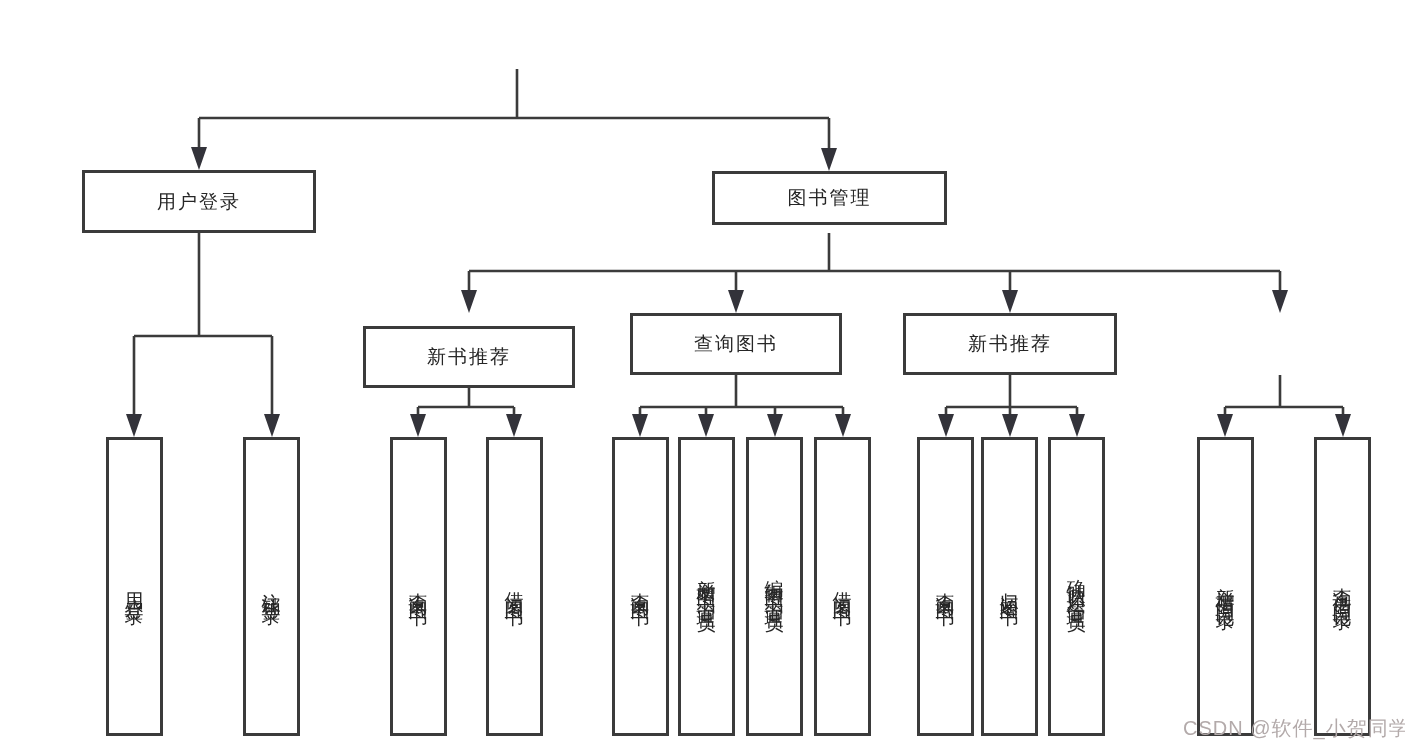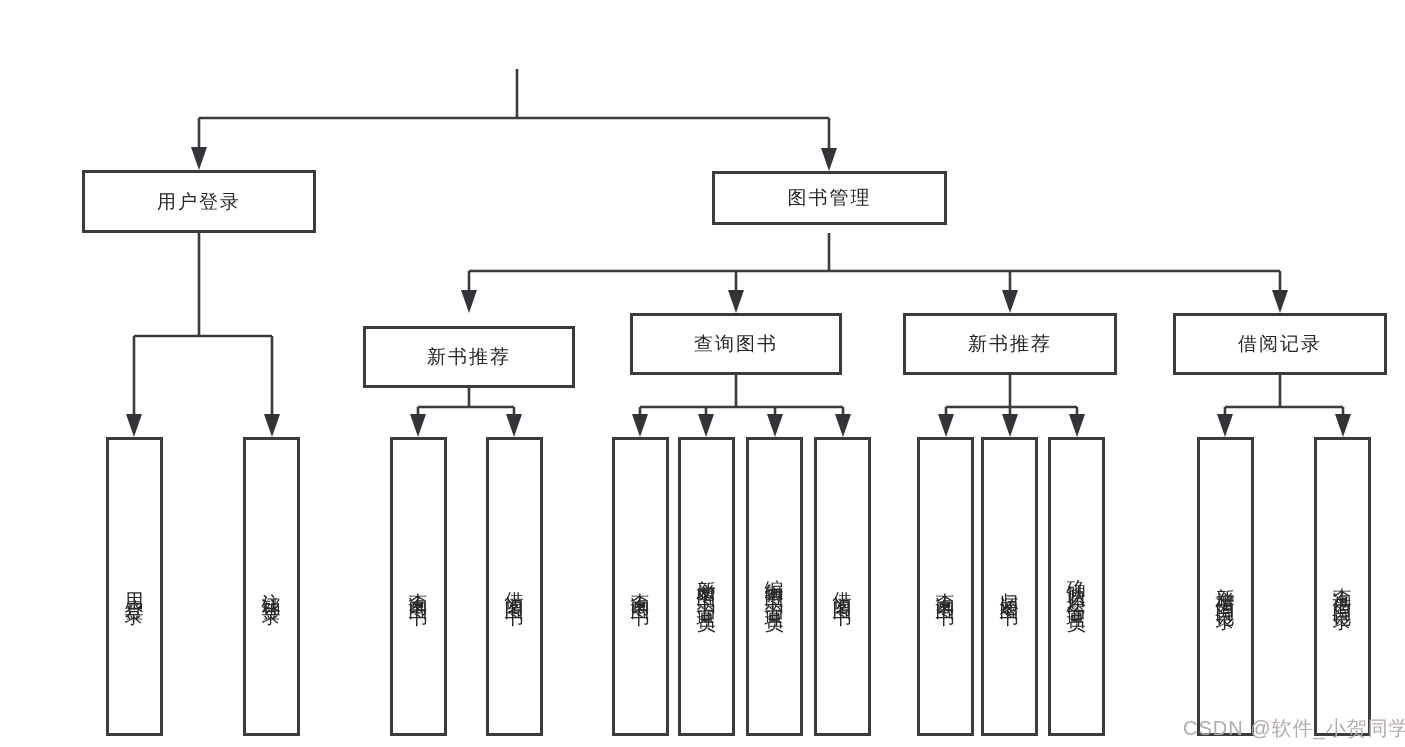--- a/index.html
+++ b/index.html
@@ -106,21 +106,20 @@
     </g>
   </svg>
 
 
   <div class="node hbox" style="left:82px; top:170px; width:234px; height:63px;">用户登录</div>
   <div class="node hbox" style="left:712px; top:171px; width:235px; height:54px;">图书管理</div>
 
   <div class="node hbox" style="left:363px; top:326px; width:212px; height:62px;">新书推荐</div>
   <div class="node hbox" style="left:630px; top:313px; width:212px; height:62px;">查询图书</div>
   <div class="node hbox" style="left:903px; top:313px; width:214px; height:62px;">新书推荐</div>
-  <div class="node hbox" style="left:1173px; top:313px; width:214px; height:62px;">借阅记录</div>
 
   <div class="node vbox" style="left:106px;">
     <span class="vtext">用户登录</span>
   </div>
   <div class="node vbox" style="left:243px;">
     <span class="vtext">注销登录</span>
   </div>
 
   <div class="node vbox" style="left:390px;">
     <span class="vtext">查询图书</span>

